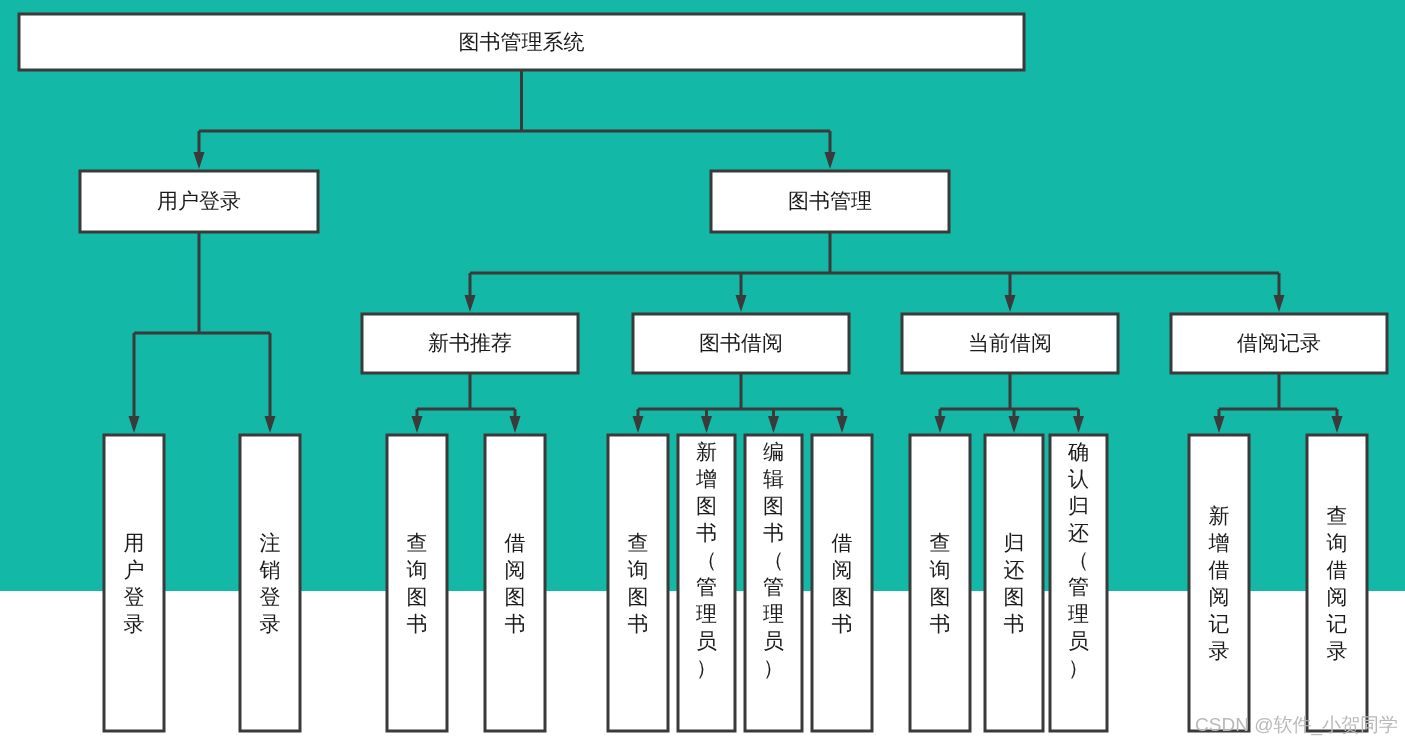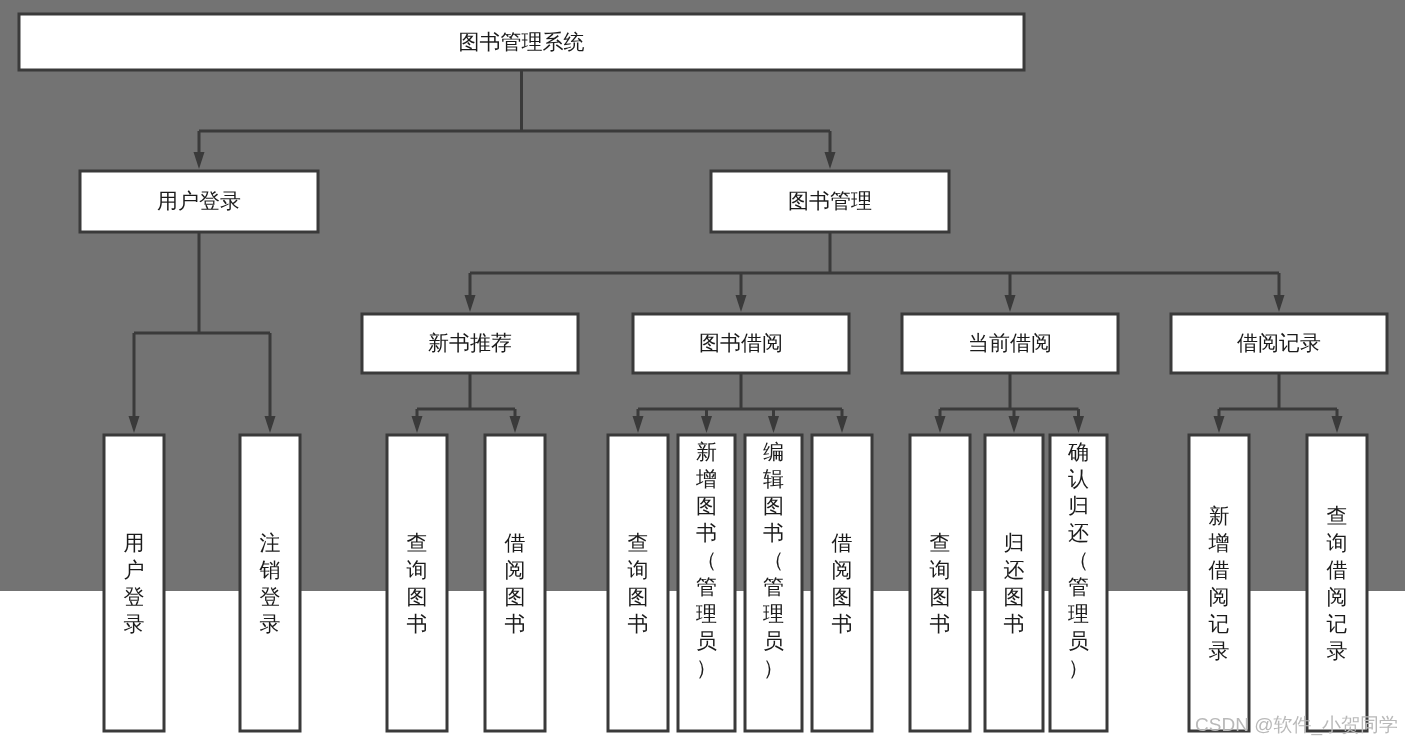--- a/index.html
+++ b/index.html
@@ -10,21 +10,21 @@
   body {
     width: 1405px;
     height: 747px;
     font-family: "Liberation Sans", "DejaVu Sans", sans-serif;
     overflow: hidden;
   }
   #diagram-root {
     position: relative;
     width: 1405px;
     height: 591px;
-    background: #737373;
+    background: #14b8a6;
   }
   svg.diagram-canvas {
     position: absolute;
     left: 0;
     top: 0;
     width: 1405px;
     height: 747px;
   }
   .node-box {
     fill: #ffffff;

